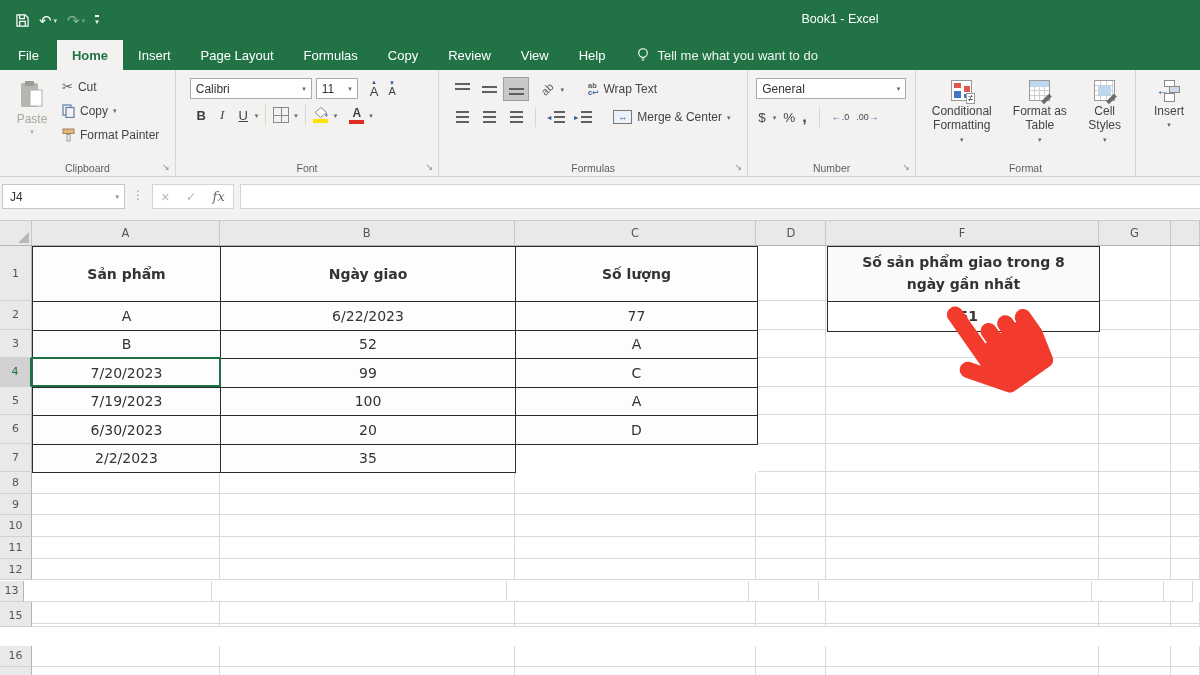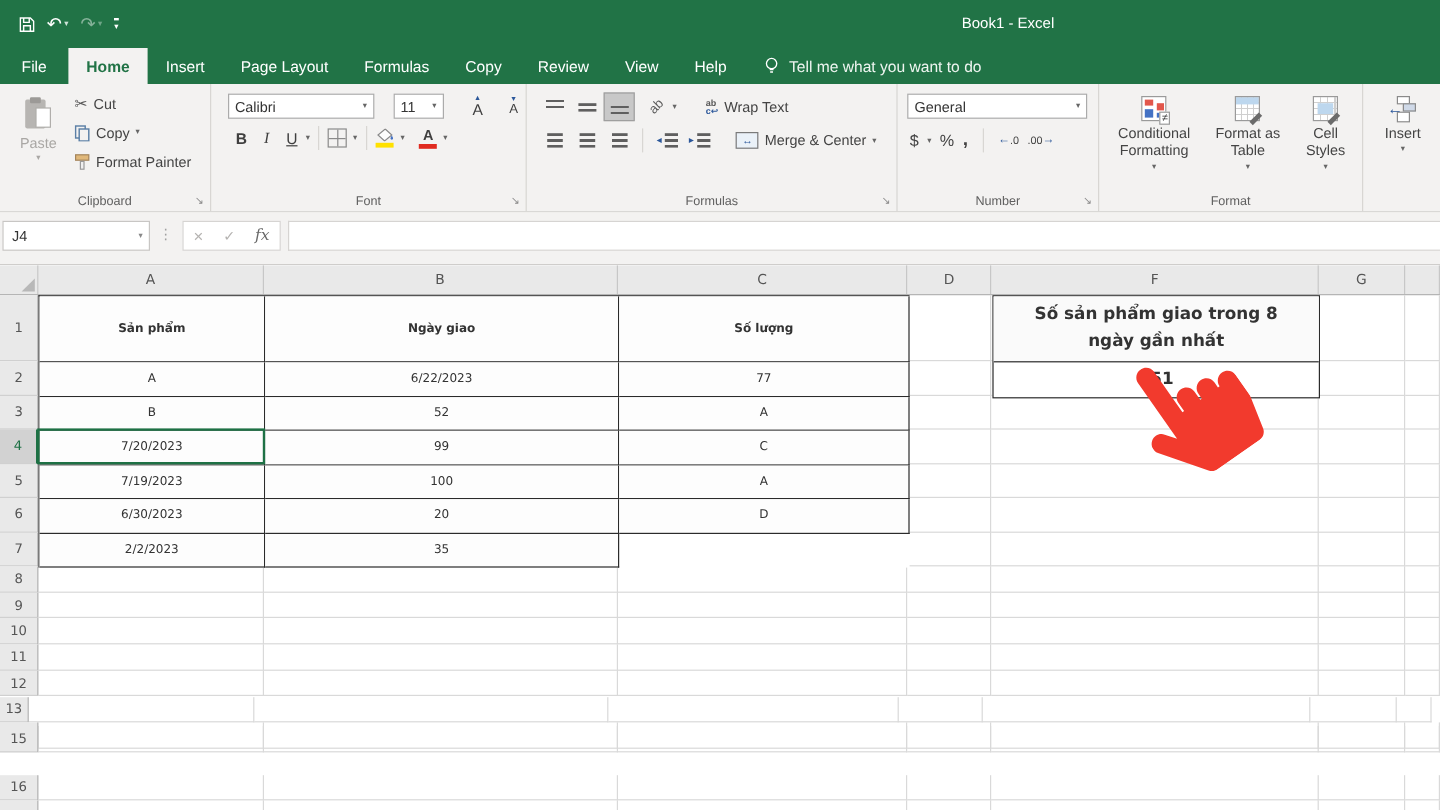--- a/index.html
+++ b/index.html
@@ -91,21 +91,21 @@
   .col-row{position:absolute;left:0;top:0;display:flex;width:100%;background:#e9e9e9;border-bottom:1px solid #b5b5b5;box-sizing:border-box;}
   .colh{display:flex;align-items:center;justify-content:center;font-size:11.5px;color:#555;border-right:1px solid #c7c7c7;box-sizing:border-box;}
   .corner{position:relative;border-right:1px solid #c7c7c7;box-sizing:border-box;}
   .tri{position:absolute;right:2px;bottom:2px;width:0;height:0;border-left:11px solid rgba(0,0,0,0);border-bottom:11px solid #b8b8b8;}
   .grow{position:absolute;left:0;display:flex;width:100%;box-sizing:border-box;}
   .rowh{display:flex;align-items:center;justify-content:center;font-size:11px;color:#555;background:#e9e9e9;border-right:1px solid #b5b5b5;border-bottom:1px solid #d0d0d0;box-sizing:border-box;}
   .rowh.active{background:#d2d2d2;color:#1e7145;border-right:2px solid #1e7145;}
   .gcell{border-right:1px solid #d9d9d9;border-bottom:1px solid #d9d9d9;box-sizing:border-box;}
 
   .sheet-text{font-family:"DejaVu Sans","Liberation Sans",sans-serif;}
-  .xtable{position:absolute;left:32px;top:25px;display:grid;grid-template-columns:188px 295px 242px;grid-template-rows:55px repeat(6,28.5px);border-top:1.5px solid #2b2b2b;border-left:1.5px solid #2b2b2b;font-size:10px;color:#333;background:#fff;}
+  .xtable{position:absolute;left:32px;top:25px;display:grid;grid-template-columns:188px 295px 242px;grid-template-rows:55px repeat(6,28.5px);border-top:1.5px solid #2b2b2b;border-left:1.5px solid #2b2b2b;font-size:14px;color:#333;background:#fff;}
   .xtable .c{border-right:1.5px solid #2b2b2b;border-bottom:1.5px solid #2b2b2b;display:flex;align-items:center;justify-content:center;box-sizing:border-box;background:#fdfdfd;}
   .xtable .hd{font-weight:bold;}
   .xsummary{position:absolute;left:827px;top:25px;width:273px;border:1.5px solid #2b2b2b;box-sizing:border-box;font-size:14px;color:#333;background:#fff;}
   .xsummary .s1{height:55px;display:flex;align-items:center;justify-content:center;text-align:center;font-weight:600;line-height:1.55;padding:0 16px;border-bottom:1.5px solid #2b2b2b;box-sizing:border-box;background:#fafafa;}
   .xsummary .s2{height:28.5px;display:flex;align-items:center;justify-content:center;font-weight:bold;box-sizing:border-box;}
   .activecell{position:absolute;left:31px;top:136px;width:190px;height:30px;border:2px solid #1e7145;box-sizing:border-box;pointer-events:none;}
 
   .hand{position:absolute;left:948px;top:68px;width:130px;height:120px;pointer-events:none;}
   .hand svg{width:92px;height:105px;transform:rotate(-35deg);}
 </style>
@@ -187,21 +187,21 @@
               </svg>
             <span>Format Painter</span>
           </div>
         </div>
       </div>
       <div class="grp-label">Clipboard</div>
       <span class="launcher">↘</span>
     </div>
 
     <div class="rgroup" style="width:267px">
-      <div class="row" style="gap:16px;margin:2px 0 6px 8px">
+      <div class="row" style="gap:4px;margin:2px 0 6px 8px">
         <div class="combo" style="width:122px">
           <span>Calibri</span>
           <span class="caret-s">▾</span>
         </div>
         <div class="combo" style="width:42px">
           <span>11</span>
           <span class="caret-s">▾</span>
         </div>
         <span class="stk" style="margin-left:8px">
           <span class="tinyarr">▲</span>

